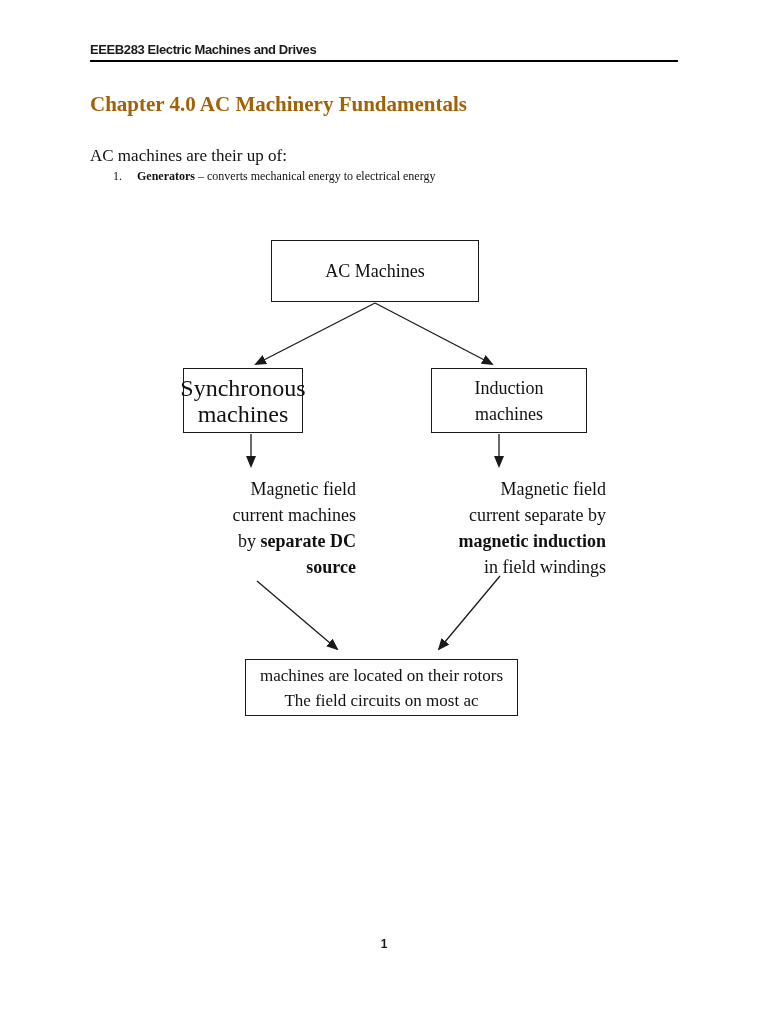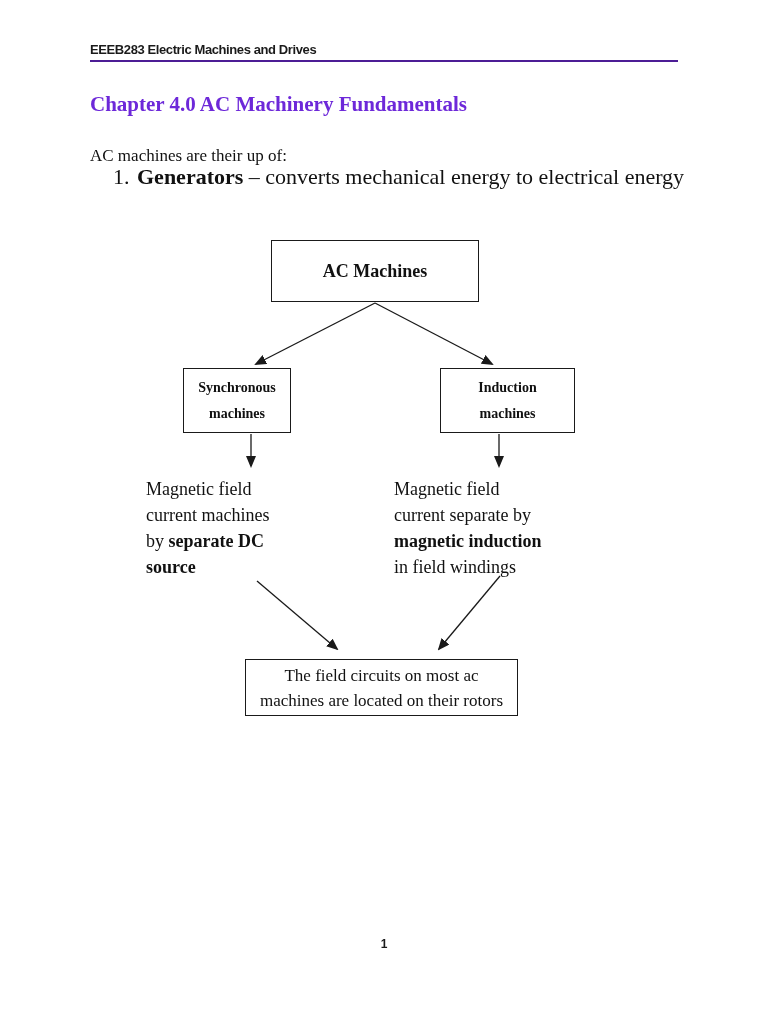--- a/index.html
+++ b/index.html
@@ -20,54 +20,54 @@
 
   
   .header {
     position: absolute;
     left: 90px;
     right: 90px;
     top: 42px;
     display: flex;
     justify-content: space-between;
     align-items: flex-end;
-    border-bottom: 2px solid #4c1d95;
+    border-bottom: 2px solid #000000;
     padding-bottom: 3px;
     font-family: "Liberation Sans", sans-serif;
     font-weight: bold;
     font-size: 13px;
     letter-spacing: -0.4px;
     color: #1a1a1a;
   }
 
   
   .title {
     position: absolute;
     left: 90px;
     top: 92px;
     margin: 0;
     font-size: 21px;
     font-weight: bold;
-    color: #6d28d9;
+    color: #a16207;
   }
   .intro {
     position: absolute;
     left: 90px;
     top: 146px;
     margin: 0;
     font-size: 17px;
   }
   .mlist {
     position: absolute;
     left: 113px;
     top: 166px;
     margin: 0;
     padding: 0;
     list-style: none;
-    font-size: 22px;
+    font-size: 12px;
     line-height: 21.5px;
   }
   .mlist li { white-space: nowrap; }
   .mlist .num { display: inline-block; width: 24px; }
 
   
   .arrows {
     position: absolute;
     left: 0;
     top: 0;
@@ -79,29 +79,29 @@
     position: absolute;
     border: 1.5px solid #1a1a1a;
     background: #ffffff;
     display: flex;
     flex-direction: column;
     align-items: center;
     justify-content: center;
     text-align: center;
     box-sizing: border-box;
   }
-  .dbox.bold { font-weight: bold; text-align: right; }
+  .dbox.bold { font-weight: normal; text-align: right; }
   .box-root   { left: 271px; top: 240px; width: 208px; height: 62px; font-size: 18px; }
-  .box-sync   { left: 183px; top: 368px; width: 108px; height: 65px; font-size: 14px; line-height: 26px; }
-  .box-induc  { left: 440px; top: 368px; width: 135px; height: 65px; font-size: 14px; line-height: 26px; }
+  .box-sync   { left: 183px; top: 368px; width: 120px; height: 65px; font-size: 24px; line-height: 26px; }
+  .box-induc  { left: 431px; top: 368px; width: 156px; height: 65px; font-size: 18px; line-height: 26px; }
   .box-bottom { left: 245px; top: 659px; width: 273px; height: 57px; font-size: 17px; line-height: 25px; }
 
   .note {
     position: absolute;
-    text-align: left;
+    text-align: right;
     font-size: 18px;
     line-height: 26px;
   }
   .note-left  { left: 146px; top: 476px; width: 210px; }
   .note-right { left: 394px; top: 476px; width: 212px; }
 
   
   .page-number {
     position: absolute;
     left: 0;
@@ -169,19 +169,19 @@
   </div>
 
   <div class="note note-right">
     <span>Magnetic field</span><br>
     <span>current separate by</span><br>
     <b>magnetic induction</b><br>
     <span>in field windings</span>
   </div>
 
   <div class="dbox box-bottom">
+    <span>machines are located on their rotors</span>
     <span>The field circuits on most ac</span>
-    <span>machines are located on their rotors</span>
   </div>
 
   <div class="page-number">1</div>
 
 </div>
 
 </body></html>

